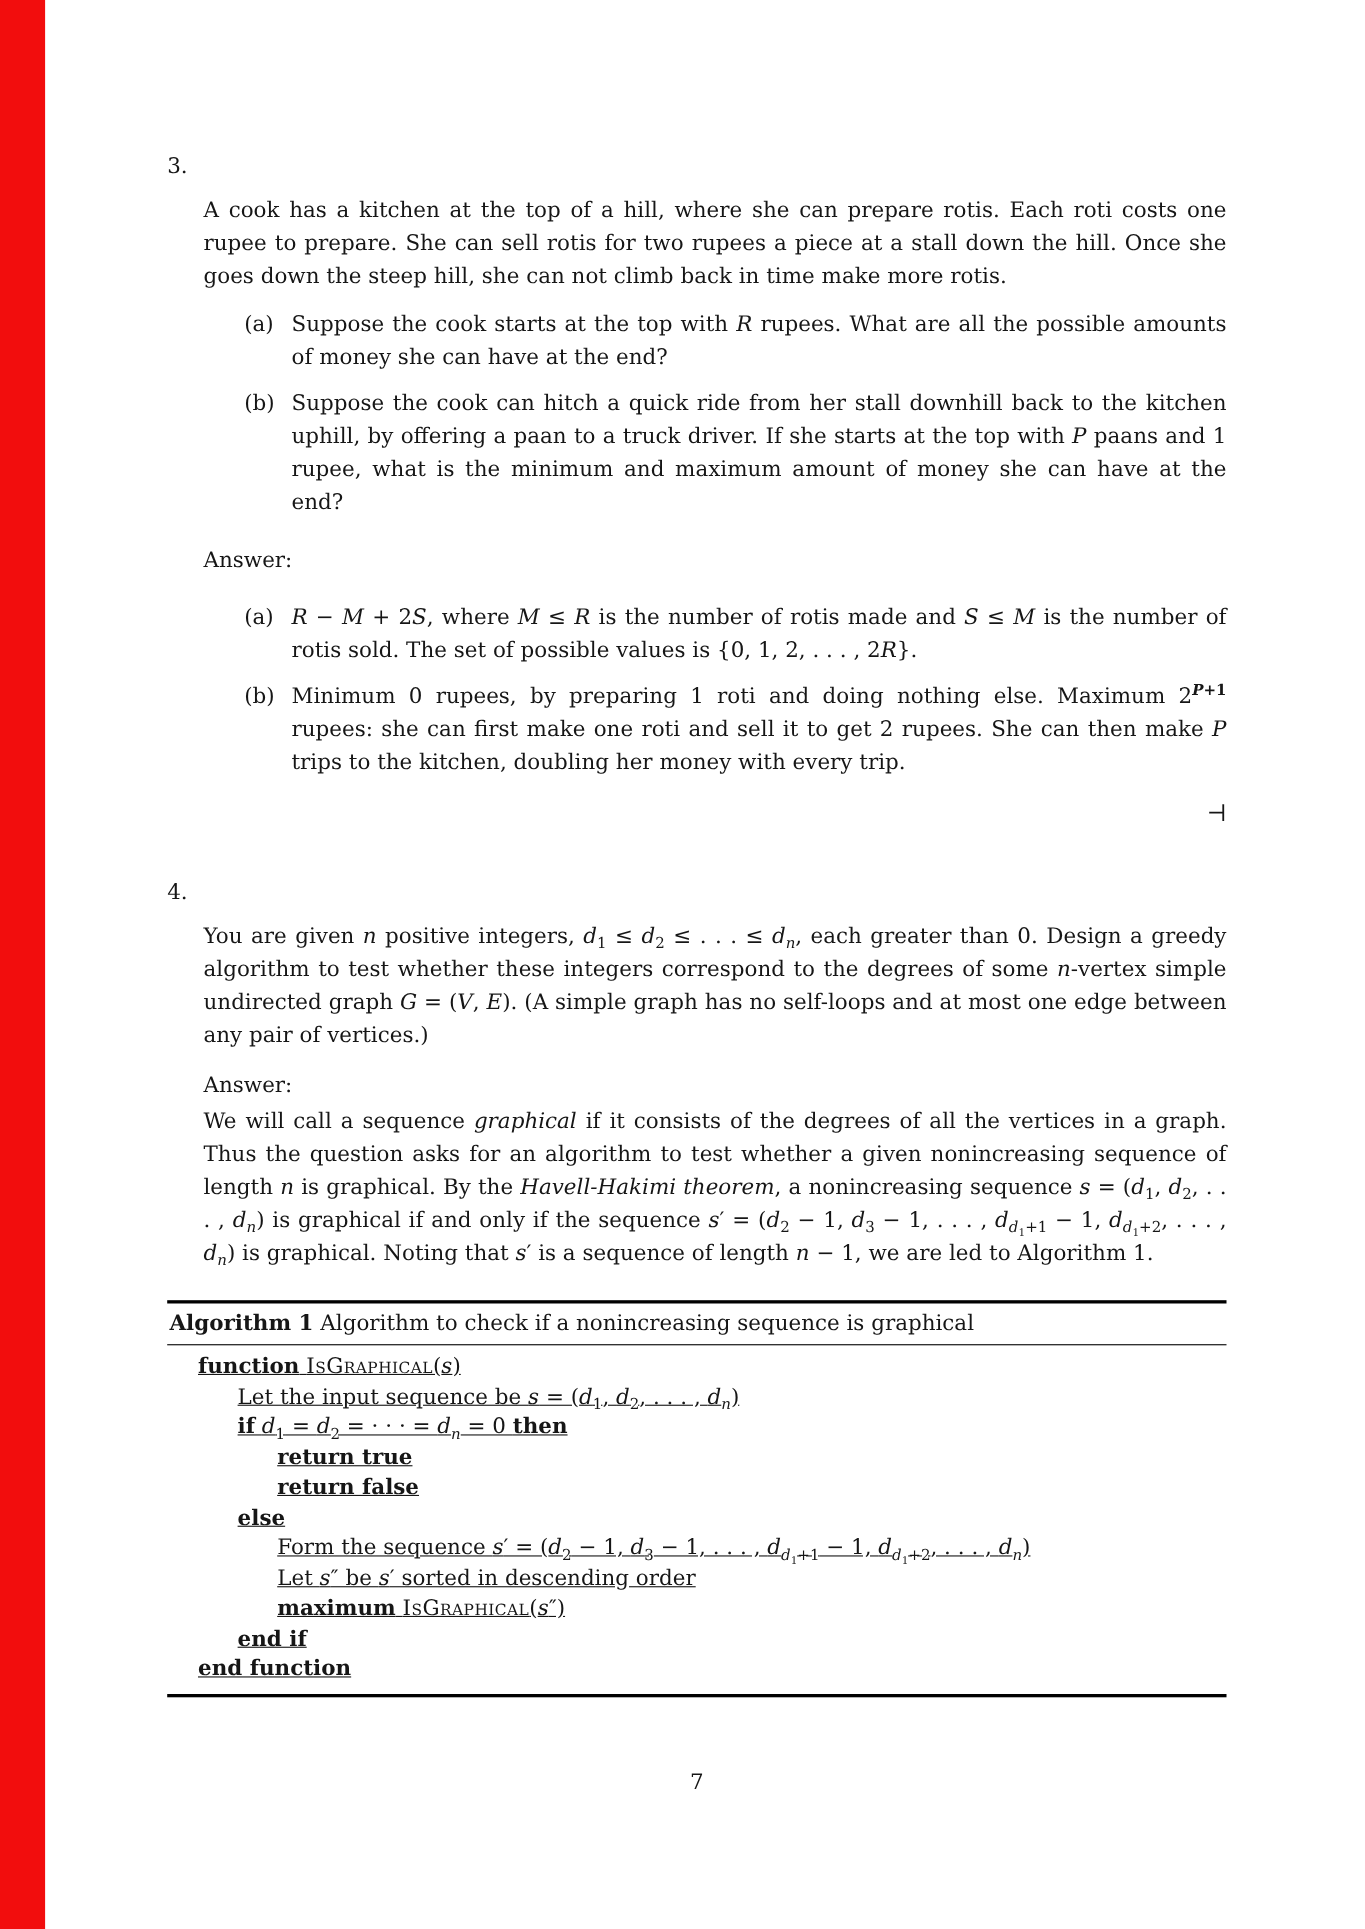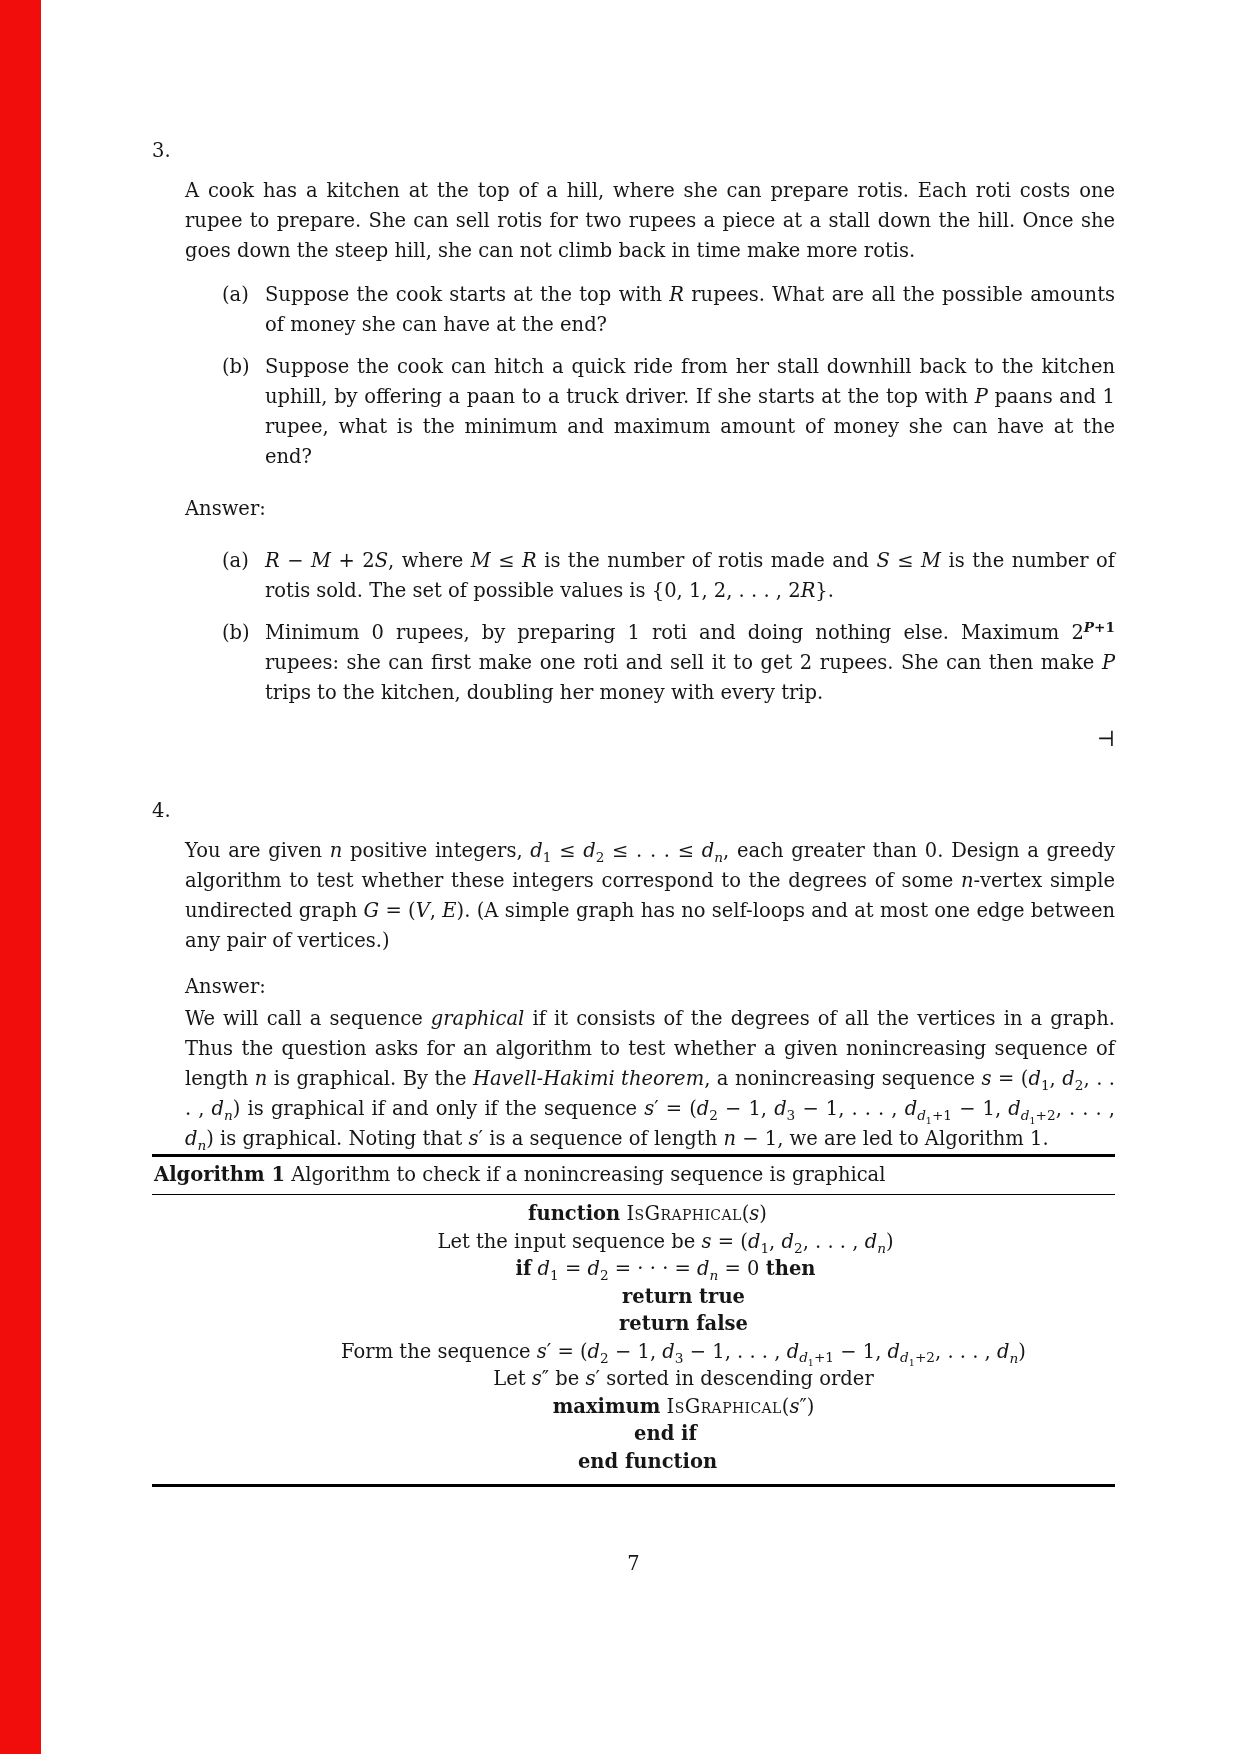--- a/index.html
+++ b/index.html
@@ -25,27 +25,27 @@
 
   .answers { margin-left:37px; }
   .endmark { text-align:right; font-size:21px; margin-top:16px; }
 
   .problem-4 { margin-top:42px; }
 
   sub { font-size:70%; line-height:0; }
   sup { font-size:70%; line-height:0;font-weight:bold; }
   .sc { font-variant:small-caps; letter-spacing:0.4px; }
 
-  .algorithm { }
+  .algorithm { margin-top:28px; }
   .rule { width:100%; }
   .rule.thick { border-top:3px solid #000; }
   .rule.thin { border-top:1.5px solid #000; }
   .alg-caption { padding:3px 0 4px 2px; }
   .alg-body { padding:5px 0 9px 0; }
-  .alg-line { line-height:27.5px; text-align:center; }
+  .alg-line { line-height:27.5px; text-align:left;text-decoration:underline; }
   .ind0 { padding-left:28px; }
   .ind1 { padding-left:64px; }
   .ind2 { padding-left:100px; }
 
   .page-number { text-align:center; margin-top:62px; }
 </style>
 </head>
 <body>
 
 <div class="page">
@@ -103,20 +103,21 @@
       <div class="algorithm">
         <div class="rule thick"></div>
         <p class="alg-caption"><b>Algorithm 1</b><span> Algorithm to check if a nonincreasing sequence is graphical</span></p>
         <div class="rule thin"></div>
         <div class="alg-body">
           <div class="alg-line ind0"><b>function</b> <span class="sc">IsGraphical</span>(<i>s</i>)</div>
           <div class="alg-line ind1">Let the input sequence be <i>s</i> = (<i>d</i><sub>1</sub>, <i>d</i><sub>2</sub>, . . . , <i>d</i><sub><i>n</i></sub>)</div>
           <div class="alg-line ind1"><b>if</b> <i>d</i><sub>1</sub> = <i>d</i><sub>2</sub> = · · · = <i>d</i><sub><i>n</i></sub> = 0 <b>then</b></div>
           <div class="alg-line ind2"><b>return true</b></div>
           <div class="alg-line ind2"><b>return false</b></div>
+          <div class="alg-line ind1"><b>else</b></div>
           <div class="alg-line ind2">Form the sequence <i>s</i>′ = (<i>d</i><sub>2</sub> − 1, <i>d</i><sub>3</sub> − 1, . . . , <i>d</i><sub><i>d</i><sub>1</sub>+1</sub> − 1, <i>d</i><sub><i>d</i><sub>1</sub>+2</sub>, . . . , <i>d</i><sub><i>n</i></sub>)</div>
           <div class="alg-line ind2">Let <i>s</i>″ be <i>s</i>′ sorted in descending order</div>
           <div class="alg-line ind2"><b>maximum</b> <span class="sc">IsGraphical</span>(<i>s</i>″)</div>
           <div class="alg-line ind1"><b>end if</b></div>
           <div class="alg-line ind0"><b>end function</b></div>
         </div>
         <div class="rule thick"></div>
       </div>
     </section>
 

